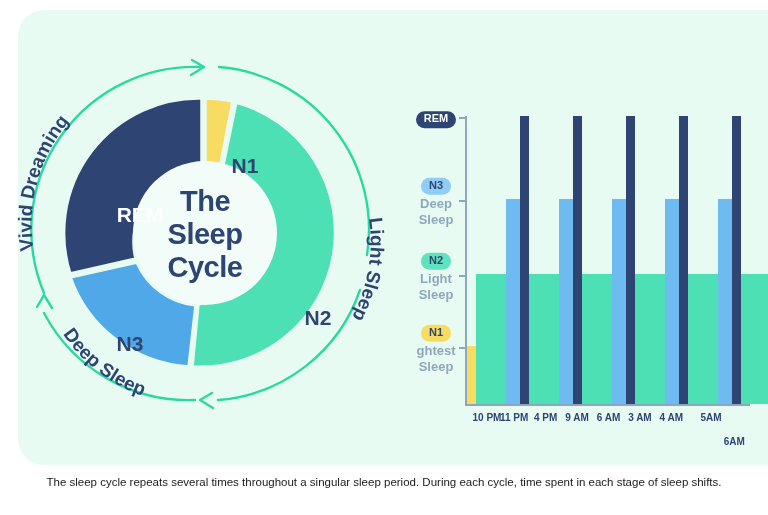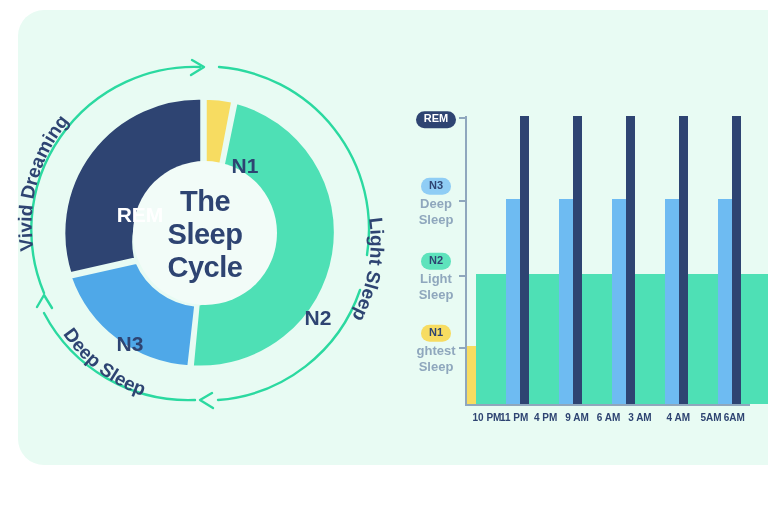--- a/index.html
+++ b/index.html
@@ -282,20 +282,21 @@
         </div>
     </div>
 
     <div id="x-labels">
         <div class="x-label" style="left: 22px;">10 PM</div>
         <div class="x-label" style="left: 49.1667px;">11 PM</div>
         <div class="x-label" style="left: 80.6111px;">4 PM</div>
         <div class="x-label" style="left: 112.056px;">9 AM</div>
         <div class="x-label" style="left: 143.5px;">6 AM</div>
         <div class="x-label" style="left: 174.944px;">3 AM</div>
-        <div class="x-label" style="left: 206.389px; margin-left: 7px;">4 AM</div>
+        <div class="x-label" style="left: 206.389px;">4 AM</div>
         <div class="x-label" style="left: 246px;">5AM</div>
-        <div class="x-label" style="left: 269.278px;">6AM</div>
+        <div class="x-label" style="left: 269.278px; margin-top: 24px;">6AM</div>
       </div>
   </div>
 
+  <div id="caption">The sleep cycle repeats several times throughout a singular sleep period. During each cycle, time spent in each stage of sleep shifts.</div>
 
 </div>
 
 </body></html>

